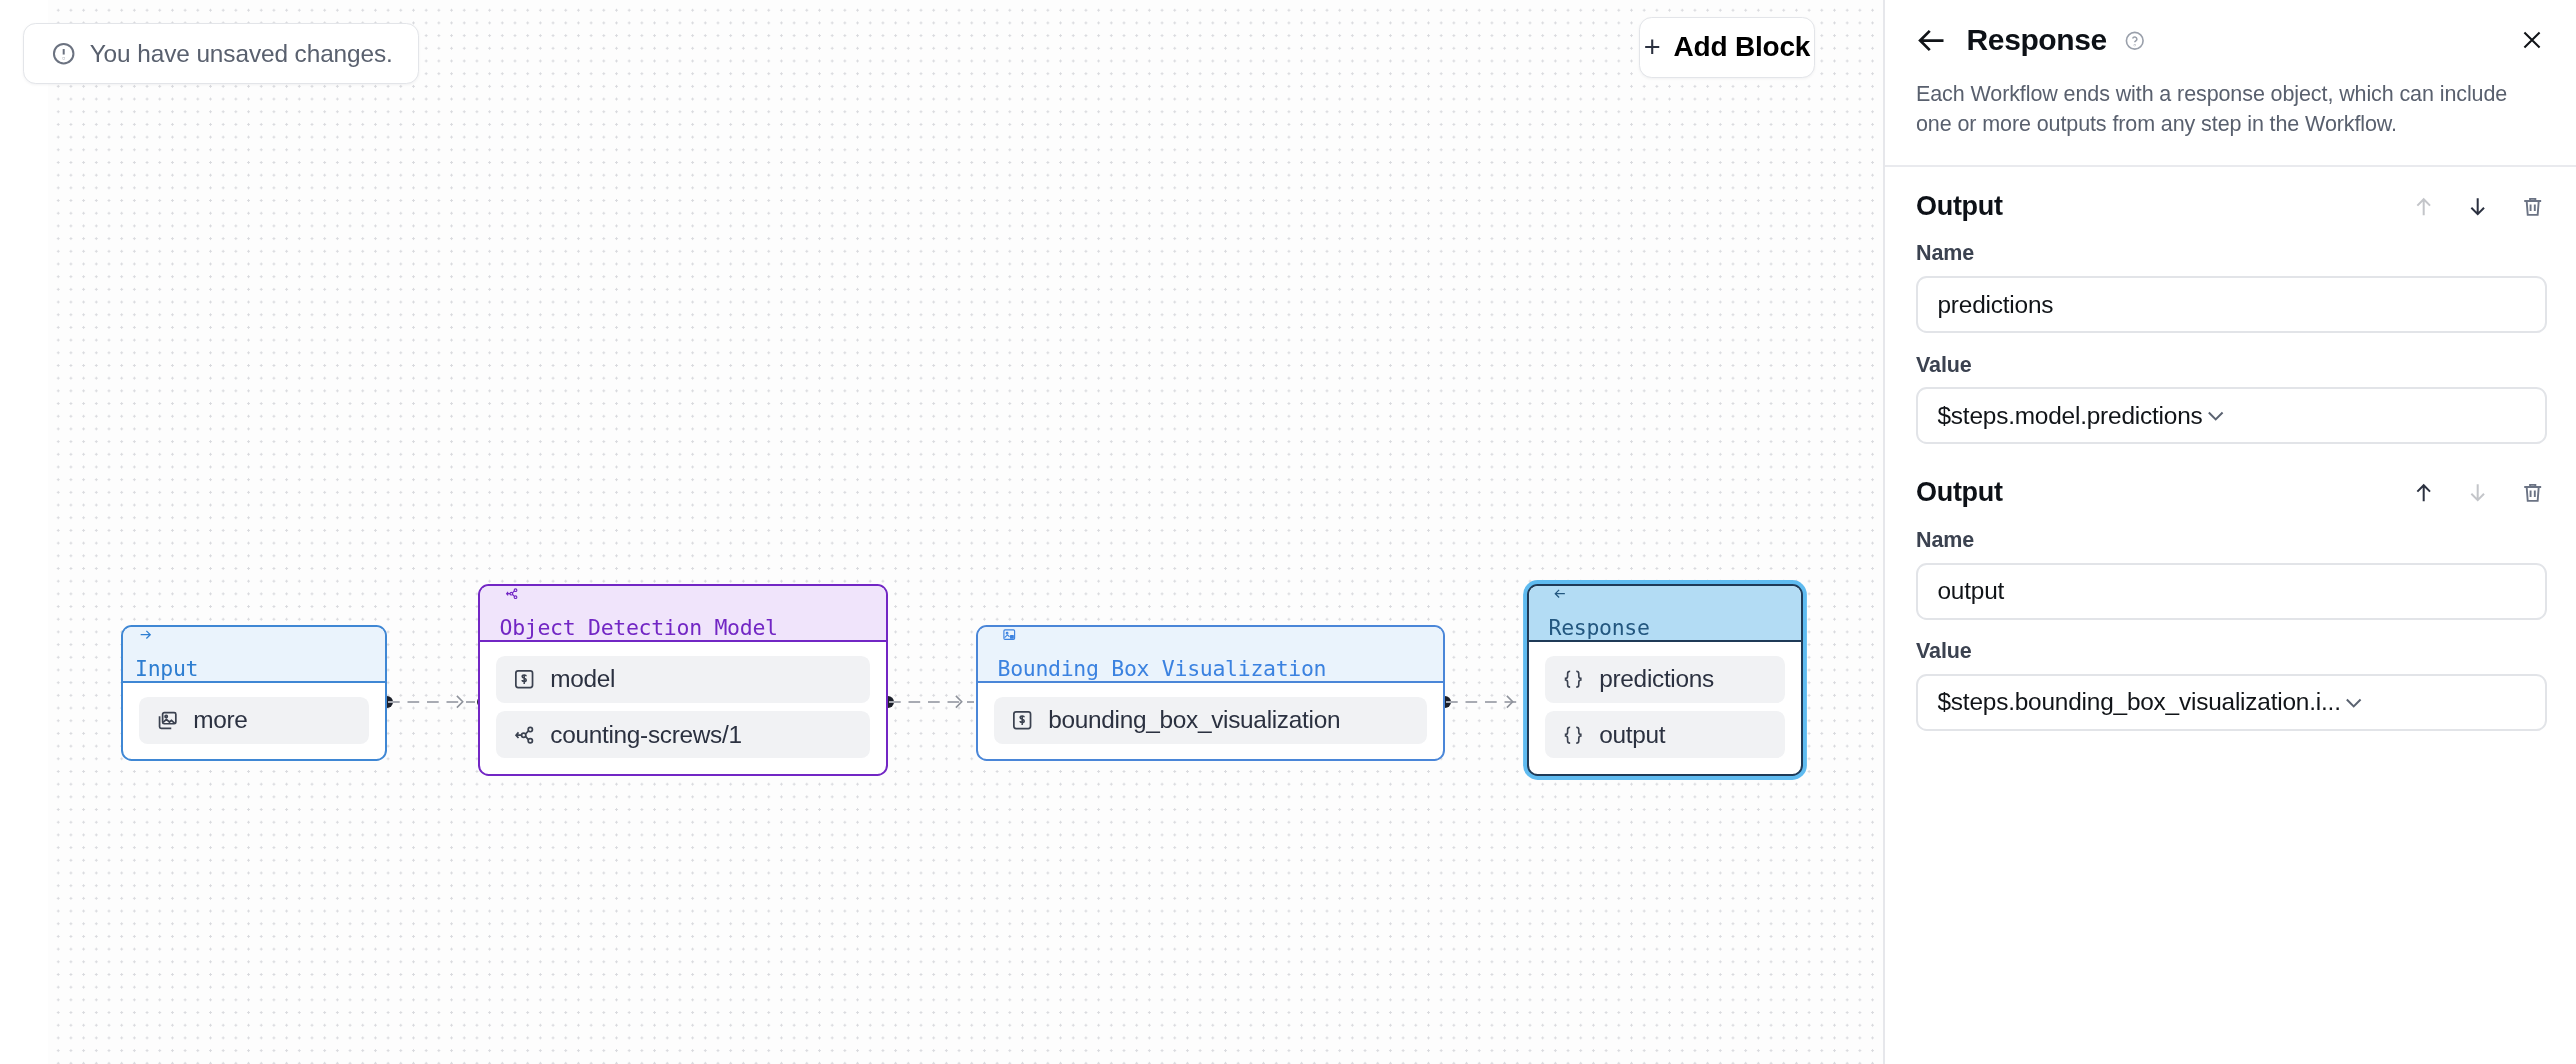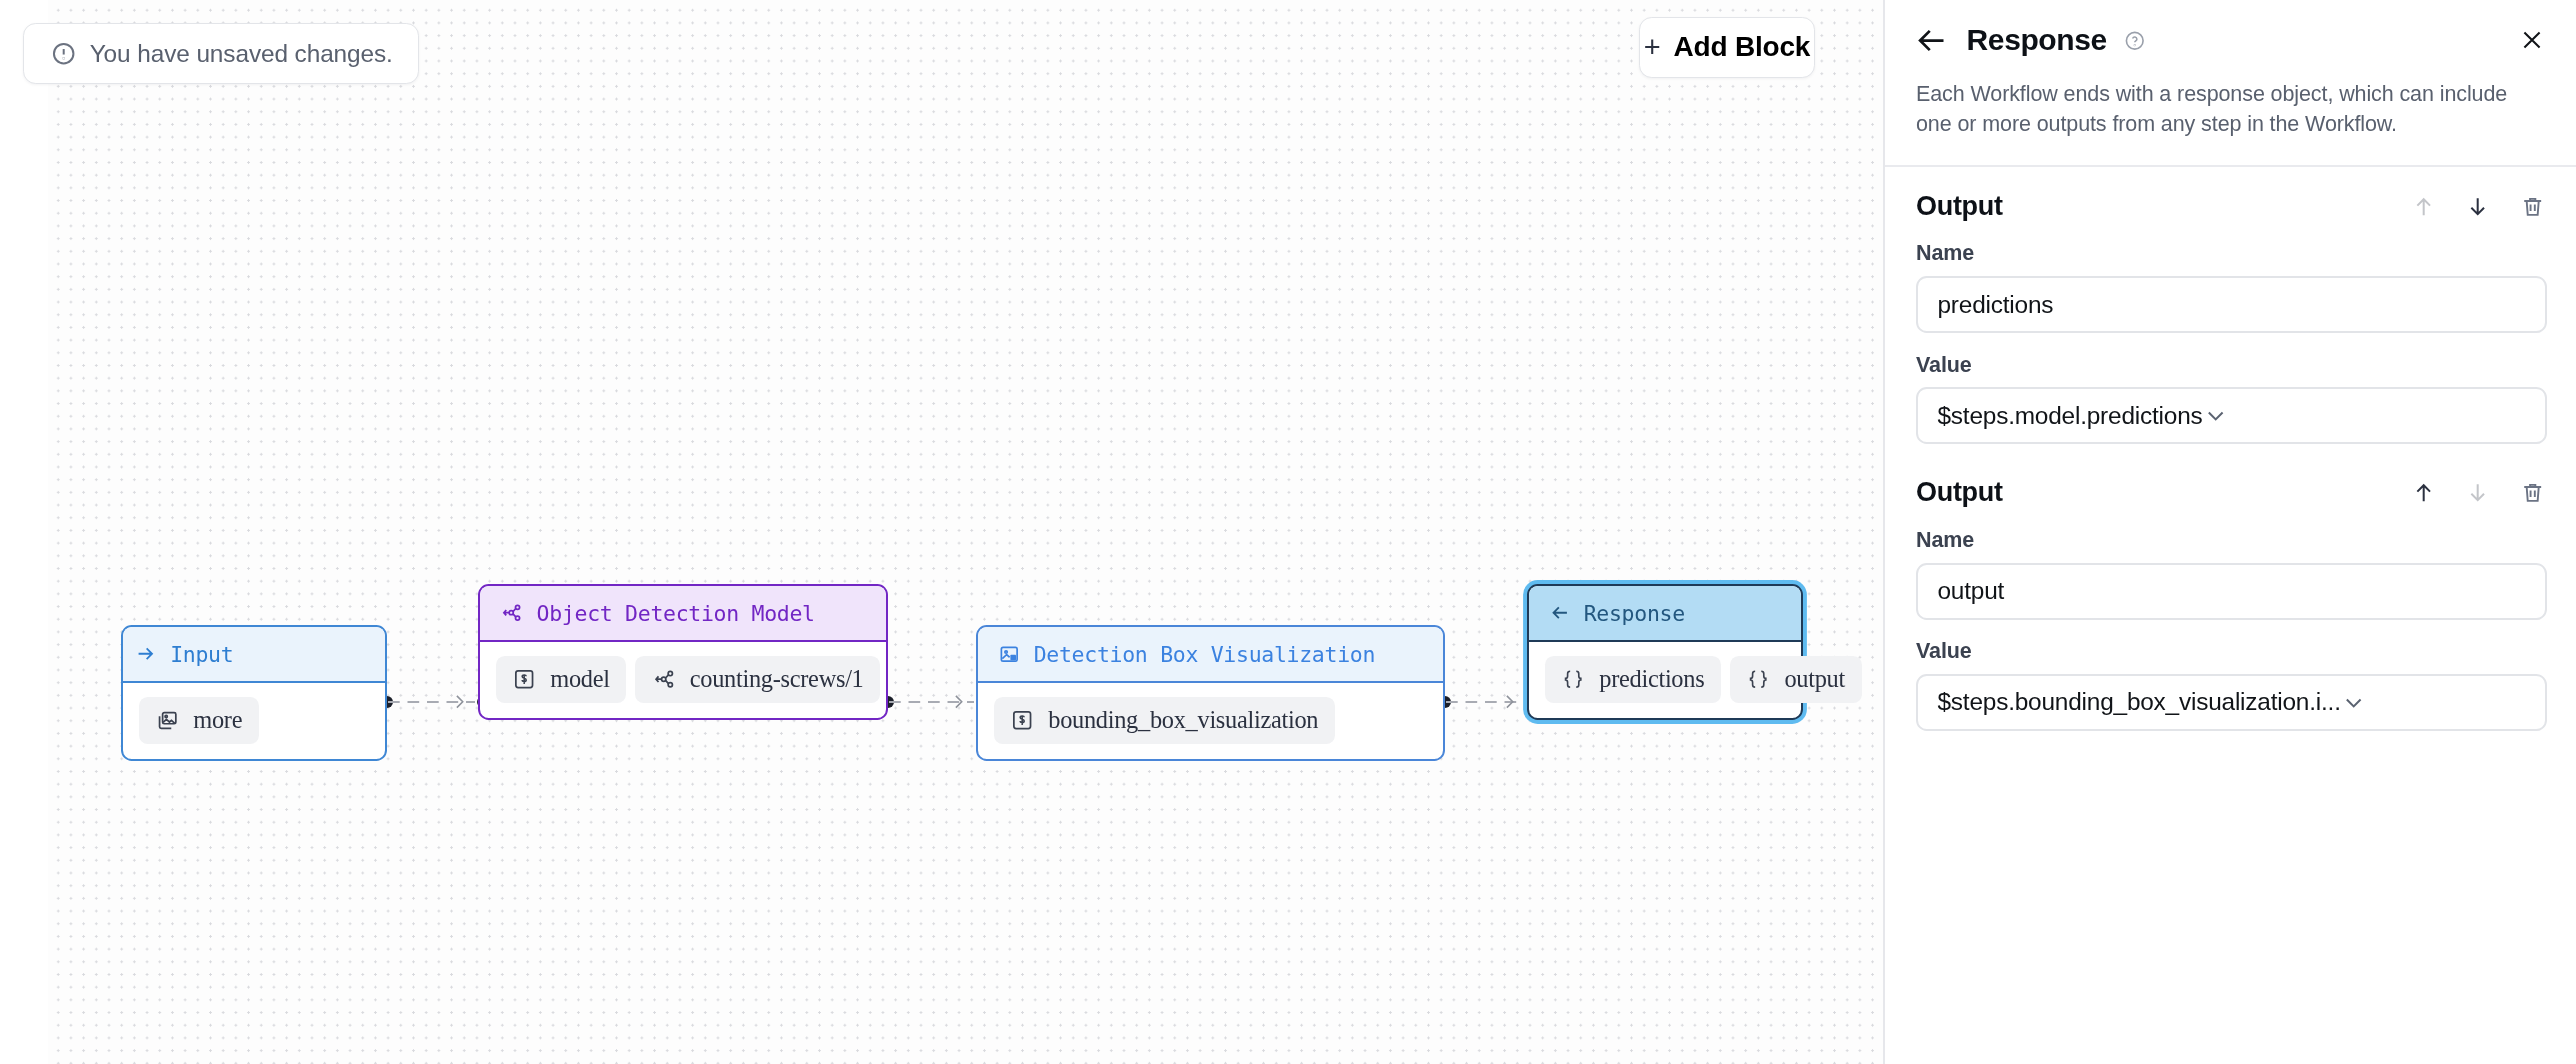--- a/index.html
+++ b/index.html
@@ -53,29 +53,30 @@
 
   
   .node {
     position: absolute;
     border-radius: 10.7px;
     background: #fff;
     overflow: visible;
   }
   .node .hdr {
     height: 56px;
-    display: flex; align-items: center; gap: 13.7px;
+    display: flex; align-items: flex-start; gap: 13.7px;
     padding: 0 19.5px;
     border-radius: 8.8px 8.8px 0 0;
     font-family: "DejaVu Sans Mono", "Liberation Mono", monospace;
     font-size: 21.5px;
     letter-spacing: -0.3px;
     white-space: nowrap;
-  }
-  .node .body { padding: 13.7px 15.6px 15.6px 15.6px; display: flex; flex-direction: row; gap: 8.8px; font-family: Liberation Serif, serif; }
+    flex-direction: column;
+  }
+  .node .body { padding: 13.7px 15.6px 15.6px 15.6px; display: flex; flex-direction: column; gap: 8.8px; }
   .pill {
     background: #f1f2f4;
     border-radius: 8.8px;
     height: 47px;
     display: flex; align-items: center; gap: 13.7px;
     padding: 0 16.6px;
     font-size: 24.4px;
     color: #2b3140;
     letter-spacing: -0.3px;
     white-space: nowrap;
@@ -247,21 +248,21 @@
   </div>
 
   <div class="node node--bbox">
     <div class="hdr">
       <svg width="22.5" height="22.5" viewBox="0 0 24 24" fill="none" stroke="#3b82e0" stroke-width="1.8">
         <rect x="3.6" y="4.6" width="16.8" height="14.8" rx="1.8"></rect>
         <circle cx="8.6" cy="9.6" r="1.3"></circle>
         <path d="M4.6 16.6l4.6-4.2 3.2 2.8"></path>
         <rect x="13.2" y="12.4" width="6" height="6" rx=".8" fill="#3b82e0" stroke="none"></rect>
       </svg>
-      <span>Detection Box Visualization</span>
+      <span>Bounding Box Visualization</span>
     </div>
     <div class="body">
       <div class="pill">
         <svg class="ic" width="24.4" height="24.4" viewBox="0 0 24 24" fill="none" stroke="#3b4250" stroke-width="1.7">
           <rect x="3.8" y="3.8" width="16.4" height="16.4" rx="2.2"></rect>
           <path d="M12 7.2v9.6M13.9 9.2c0-.9-.9-1.4-1.9-1.4s-2 .5-2 1.5.9 1.4 2 1.7 2 .7 2 1.7-1 1.5-2 1.5-2-.5-2-1.4" stroke-width="1.5"></path>
         </svg>
         <span>bounding_box_visualization</span>
       </div>
     </div>

